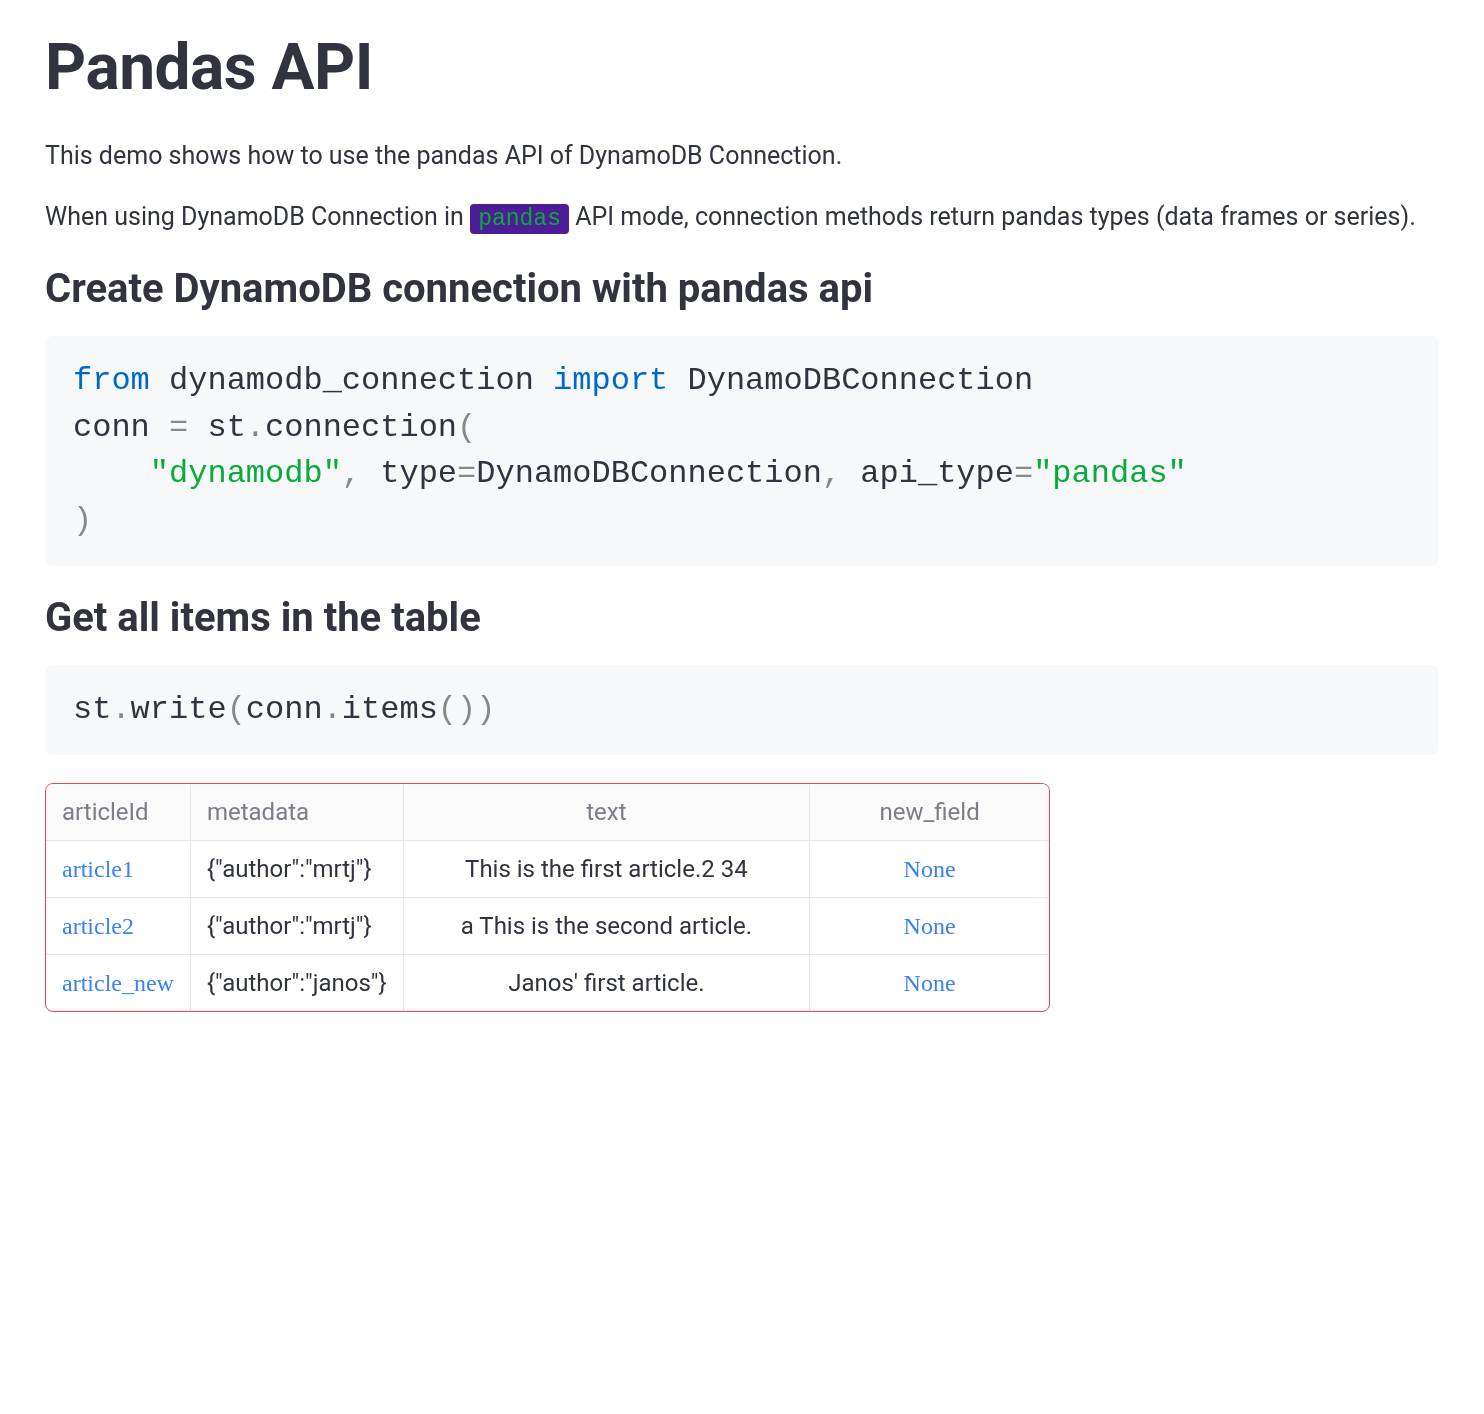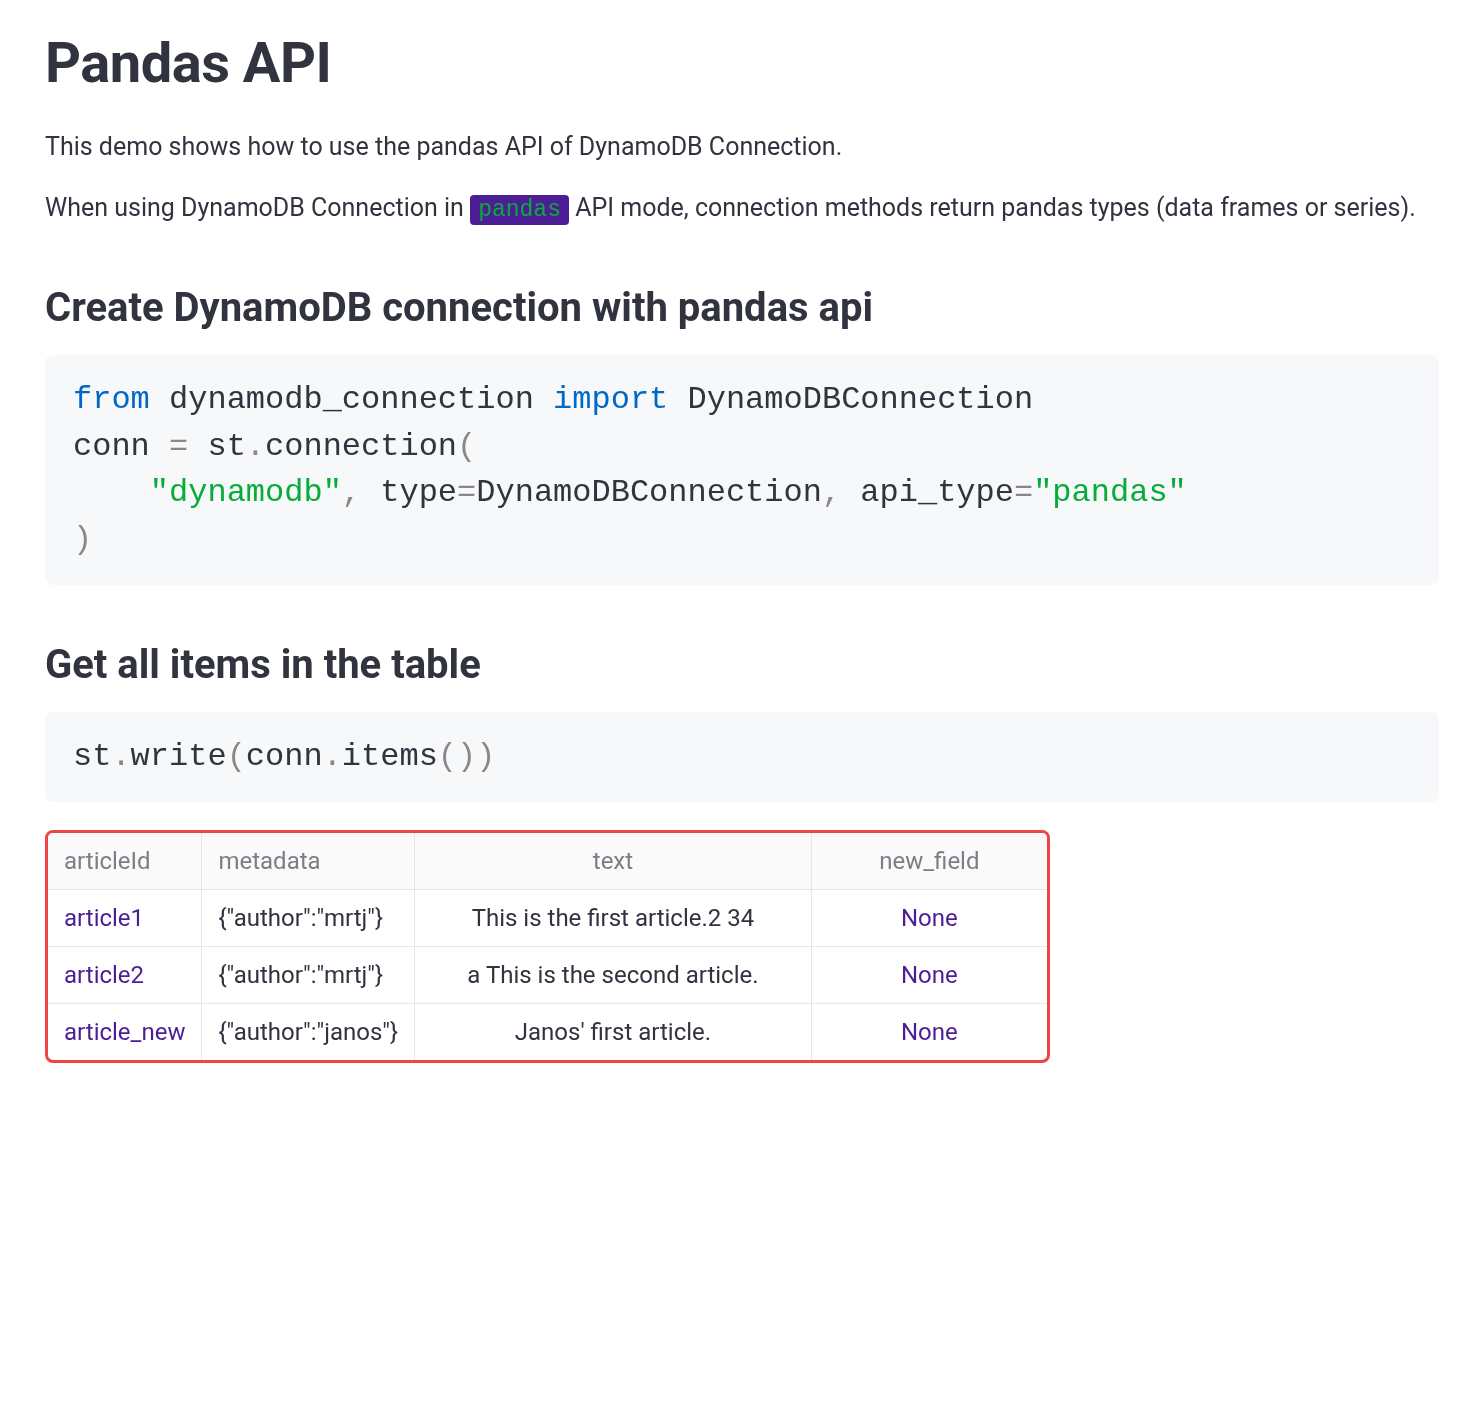--- a/index.html
+++ b/index.html
@@ -8,31 +8,31 @@
       padding: 0;
     }
     body {
       font-family: -apple-system, BlinkMacSystemFont, "Segoe UI", Roboto, "Helvetica Neue", Arial, sans-serif;
       background: #ffffff;
       color: #31333f;
       padding: 30px 45px;
       width: 1484px;
     }
     h1 {
-      font-size: 56px;
+      font-size: 64px;
       font-weight: 700;
       color: #31333f;
       margin-bottom: 32px;
       letter-spacing: -0.5px;
     }
     h2 {
       font-size: 40px;
       font-weight: 700;
       color: #31333f;
-      margin-top: 56px;
+      margin-top: 28px;
       margin-bottom: 24px;
     }
     p {
       font-size: 25px;
       color: #31333f;
       line-height: 1.55;
       margin-bottom: 22px;
     }
     .inline-code {
       font-family: "SFMono-Regular", Consolas, "Liberation Mono", Menlo, Courier, monospace;
@@ -51,21 +51,21 @@
       font-size: 32px;
       line-height: 1.45;
       color: #31333f;
       white-space: pre;
       overflow-x: auto;
     }
     .kw { color: #0068c9; }
     .str { color: #09ab3b; }
     .op { color: #888; }
     .table-wrap {
-      border: 3px solid #ef4444;
+      border: 1px solid #ef4444;
       border-radius: 8px;
       overflow: hidden;
       width: 1005px;
     }
     table {
       border-collapse: collapse;
       width: 100%;
     }
     th, td {
       text-align: left;
@@ -83,21 +83,22 @@
     }
     thead th {
       background: #fafafa;
       font-weight: 400;
       color: #7d7d87;
     }
     tbody td {
       color: #31333f;
     }
     .faded {
-      color: #4c1d95;
+      color: #3b82f6;
+      font-family: Liberation Serif, serif;
     }
     .col-id { width: 130px; }
     .col-meta { width: 185px; }
     .col-text { width: 435px; text-align: center; }
     .col-new { width: 250px; }
   </style>
 </head>
 <body>
 
 <h1>Pandas API</h1>

